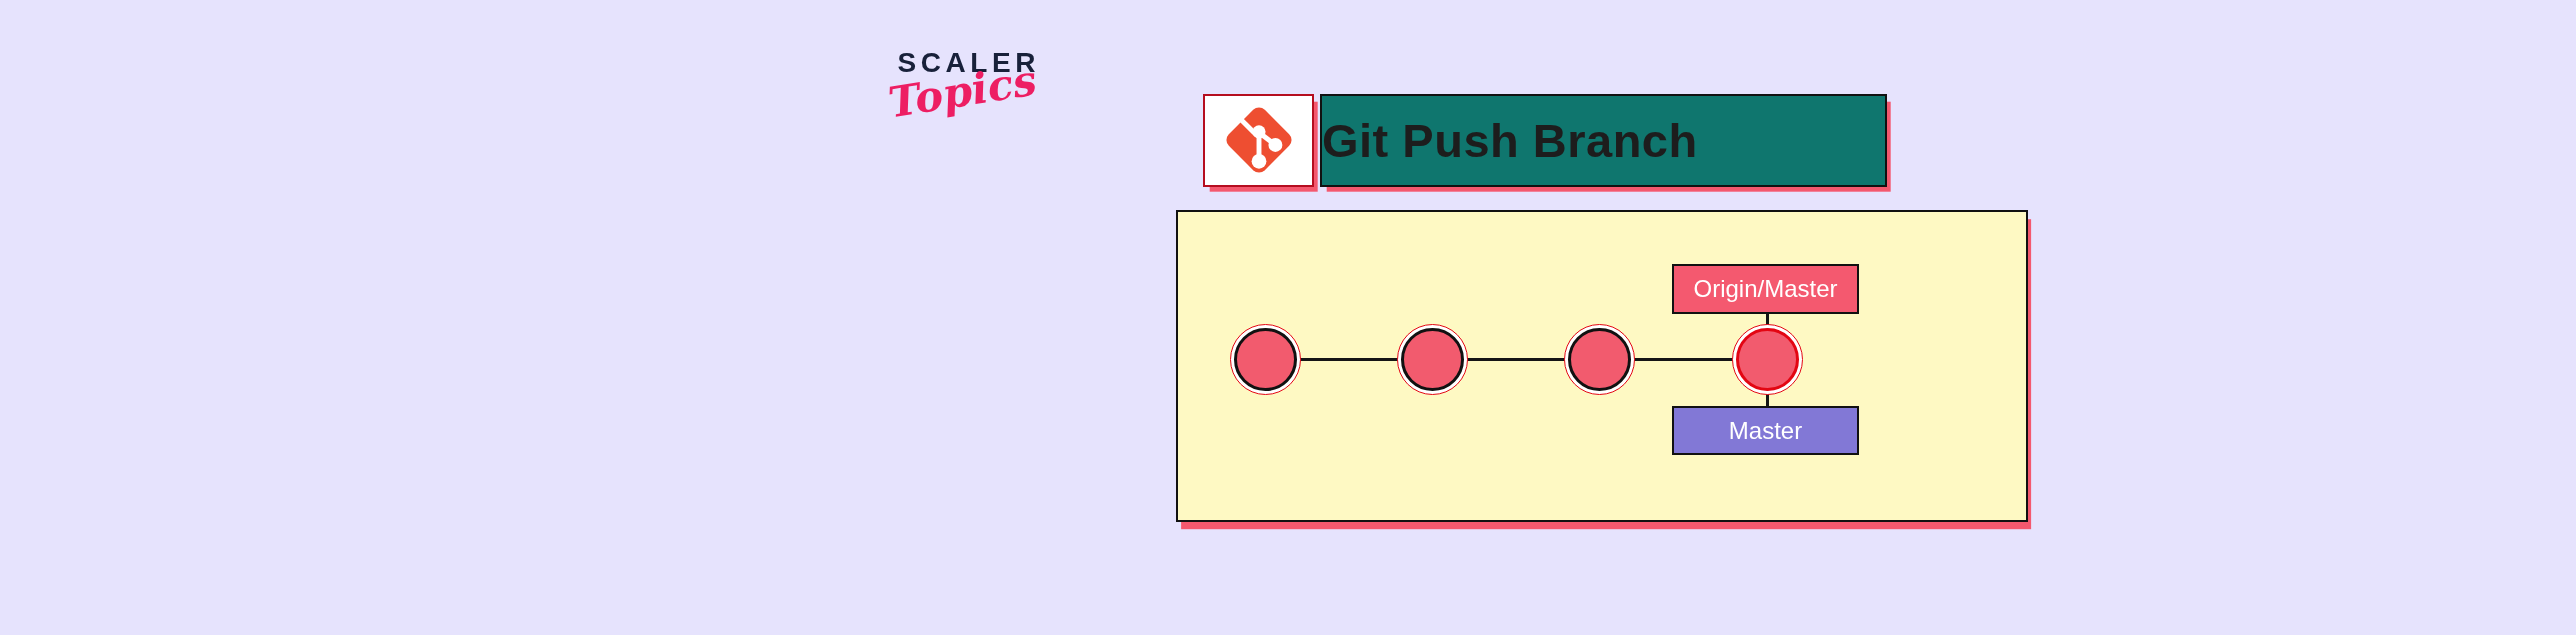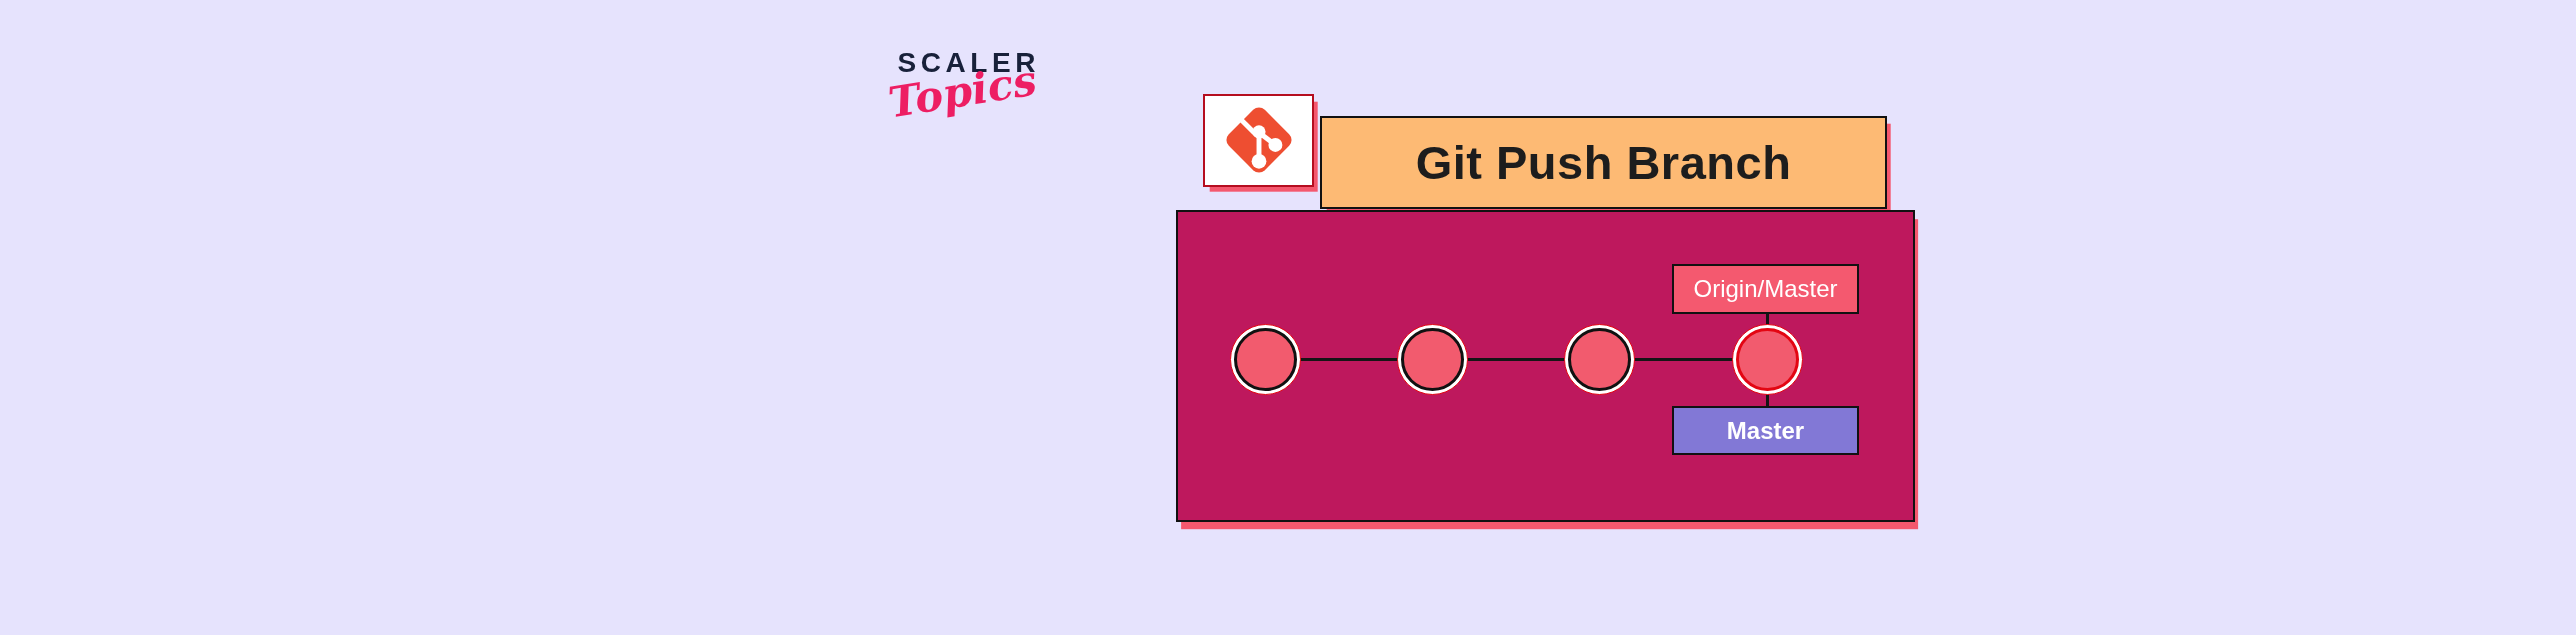--- a/index.html
+++ b/index.html
@@ -30,33 +30,33 @@
     position:absolute;left:1203px;top:94px;
     width:111px;height:93px;box-sizing:border-box;
     background:#ffffff;border:2.6px solid #b50d1f;
     box-shadow:5.2px 6.2px 0 -1.5px #f4586e;
     display:flex;align-items:center;justify-content:center;
   }
   .git-icon-box svg{width:82px;height:82px;}
   .title-box{
     position:absolute;left:1320px;top:94px;
     width:567px;height:93px;box-sizing:border-box;
-    background:#fdba74;border:2.6px solid #111111;
+    background:#0f766e;border:2.6px solid #111111;
     box-shadow:5.2px 6.2px 0 -1.5px #f4586e;
-    display:flex;align-items:center;justify-content:center;margin-top:22px;
+    display:flex;align-items:center;justify-content:flex-start;
   }
   .title-text{
     font-size:47px;font-weight:bold;color:#1d1d1d;
     letter-spacing:0.5px;white-space:nowrap;
   }
   
   .diagram-box{
     position:absolute;left:1176px;top:210px;
-    width:739px;height:312px;box-sizing:border-box;
-    background:#be185d;border:2.6px solid #111111;
+    width:852px;height:312px;box-sizing:border-box;
+    background:#fef9c3;border:2.6px solid #111111;
     box-shadow:4.1px 8.2px 0 -1px #f4586e;
   }
   .commit-line{
     position:absolute;left:87px;top:146px;
     width:502px;height:2.6px;background:#151515;
   }
   .vline{position:absolute;width:2.6px;background:#151515;}
   .vline.top{left:588px;top:101px;height:12.4px;}
   .vline.bottom{left:588px;top:181px;height:13.4px;}
   .commit{
@@ -72,21 +72,21 @@
   }
   .commit.hl .commit-inner{border-color:#e30613;border-width:3.6px;}
   .label-box{
     position:absolute;left:494px;
     width:187px;box-sizing:border-box;
     border:2.1px solid #111111;
     display:flex;align-items:center;justify-content:center;
     color:#ffffff;font-size:24px;white-space:nowrap;
   }
   .label-box.remote{top:52px;height:50px;background:#f4596f;}
-  .label-box.local{top:194px;height:49px;background:#8278d6;font-weight:bold;}
+  .label-box.local{top:194px;height:49px;background:#8278d6;}
 </style>
 </head>
 <body>
 
 <div class="canvas">
 
   <div class="logo">
     <div class="logo-brand">SCALER</div>
     <div class="logo-script">Topics</div>
   </div>

